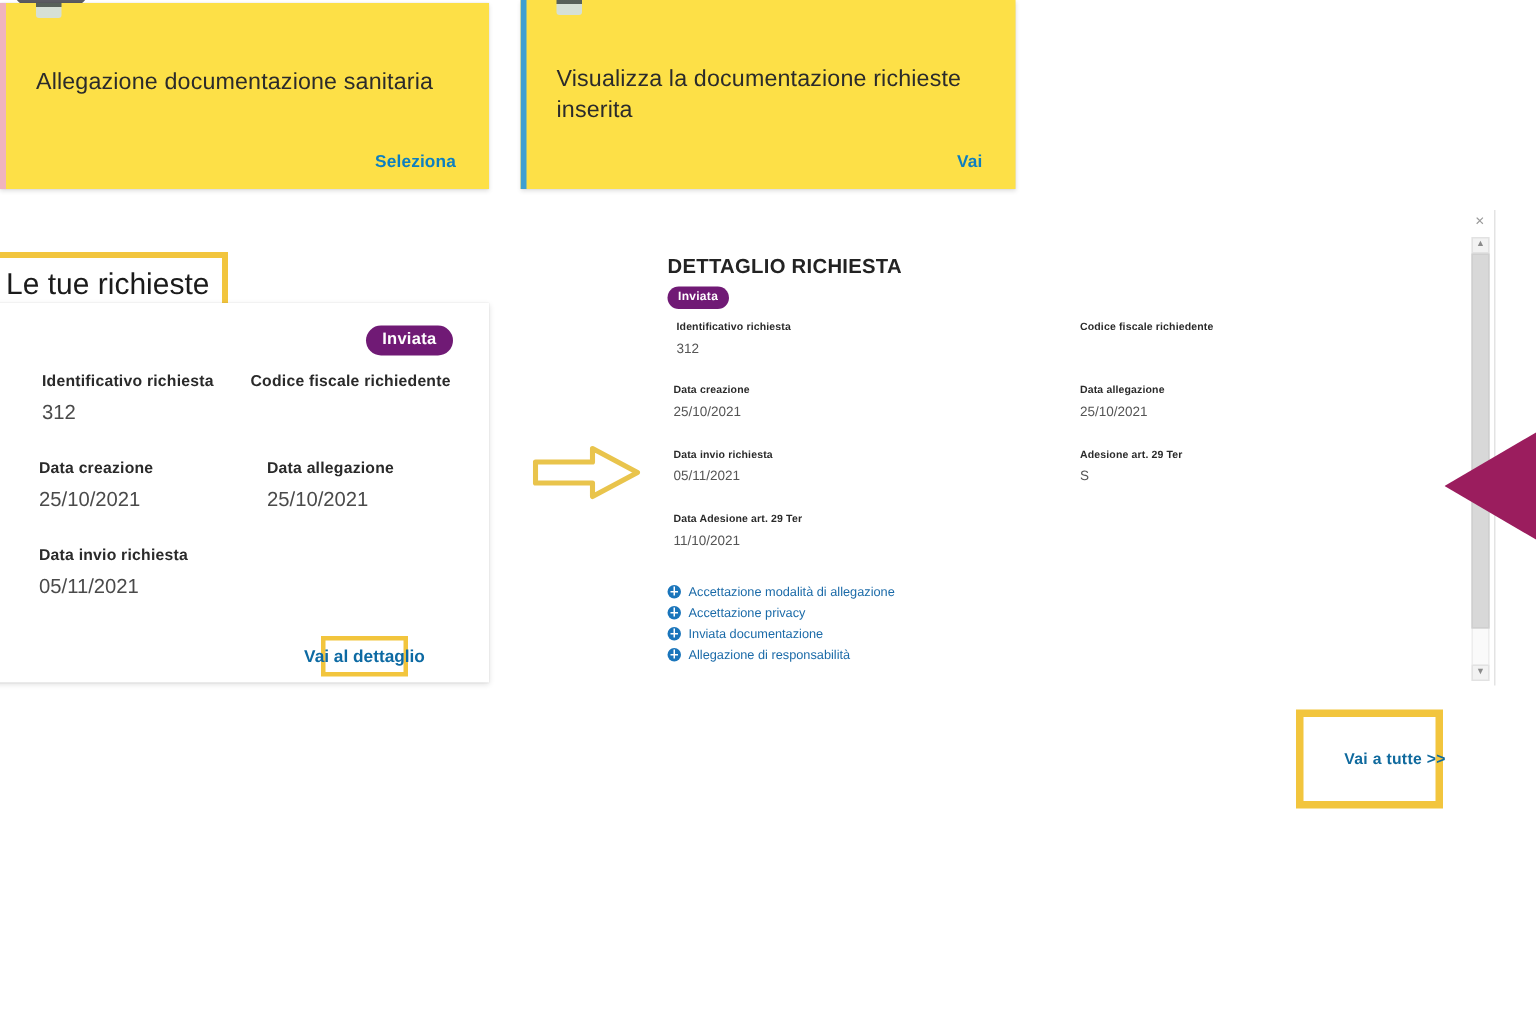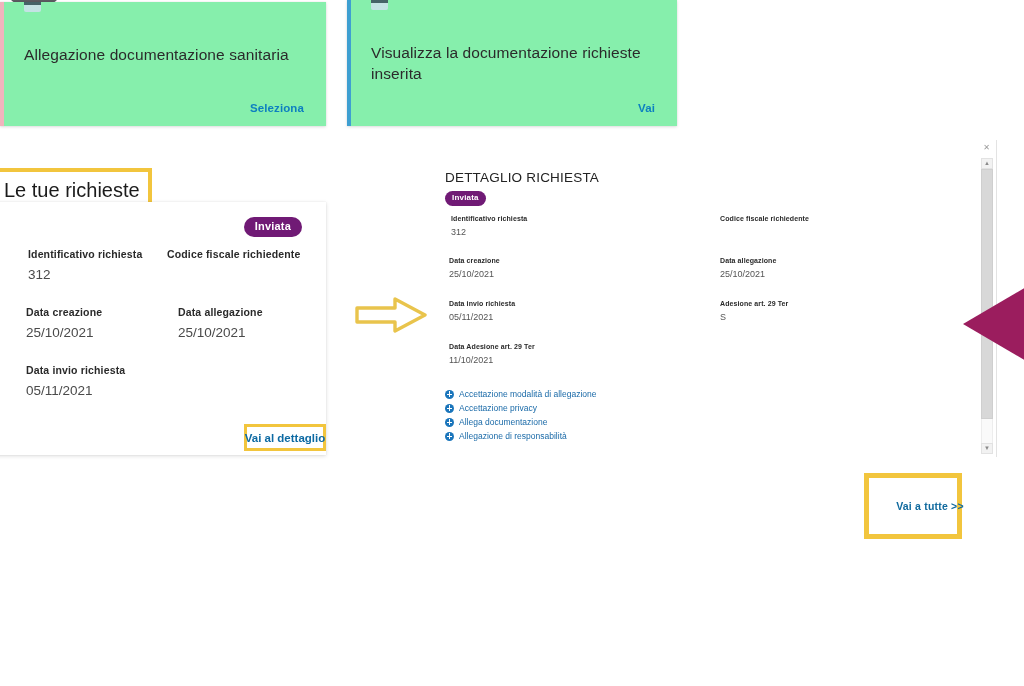--- a/index.html
+++ b/index.html
@@ -20,21 +20,21 @@
     position: absolute;
     inset: 0;
     width: 1024px;
     height: 686px;
     background: #ffffff;
   }
 
   
   .action-card {
     position: absolute;
-    background: #86efac;
+    background: #fde047;
     box-shadow: 0 1px 3px rgba(0,0,0,0.13), 0 0 1px rgba(0,0,0,0.10);
     box-sizing: border-box;
     overflow: hidden;
   }
   .action-card .accent {
     position: absolute;
     left: 0;
     top: 0;
     bottom: 0;
     width: 4px;
@@ -151,23 +151,23 @@
   }
 
   #rc-f1 { left: 28px; top: 248px; }
   #rc-f2 { left: 167px; top: 248px; }
   #rc-f3 { left: 26px; top: 306px; }
   #rc-f4 { left: 178px; top: 306px; }
   #rc-f5 { left: 26px; top: 364px; }
 
   #detail-link {
     position: absolute;
-    left: 244px;
+    left: 214px;
     top: 424px;
-    width: 82px;
+    width: 58px;
     height: 27px;
     box-sizing: border-box;
     border: 3px solid #f2c53d;
     display: flex;
     align-items: center;
     justify-content: center;
     cursor: pointer;
   }
   #detail-link .dl-text {
     font-size: 11.5px;
@@ -191,21 +191,21 @@
     left: 443px;
     top: 168px;
     width: 400px;
     height: 285px;
   }
   #detail-title {
     position: absolute;
     left: 2px;
     top: 2px;
     font-size: 13.5px;
-    font-weight: 400;
+    font-weight: 700;
     color: #232323;
     letter-spacing: .2px;
     white-space: nowrap;
   }
   #detail-panel .badge {
     left: 2px;
     top: 23px;
     font-size: 8px;
     padding: 2px 7px 3px 7px;
     border-radius: 9px;
@@ -465,21 +465,21 @@
       <div class="dlink">
         <span class="dl-icon"></span>
         <span class="dl-label">Accettazione modalità di allegazione</span>
       </div>
       <div class="dlink">
         <span class="dl-icon"></span>
         <span class="dl-label">Accettazione privacy</span>
       </div>
       <div class="dlink">
         <span class="dl-icon"></span>
-        <span class="dl-label">Allega documentazione</span>
+        <span class="dl-label">Inviata documentazione</span>
       </div>
       <div class="dlink">
         <span class="dl-icon"></span>
         <span class="dl-label">Allegazione di responsabilità</span>
       </div>
     </div>
   </div>
 
   <div id="viewport-edge"></div>
   <div id="scroll-region">

